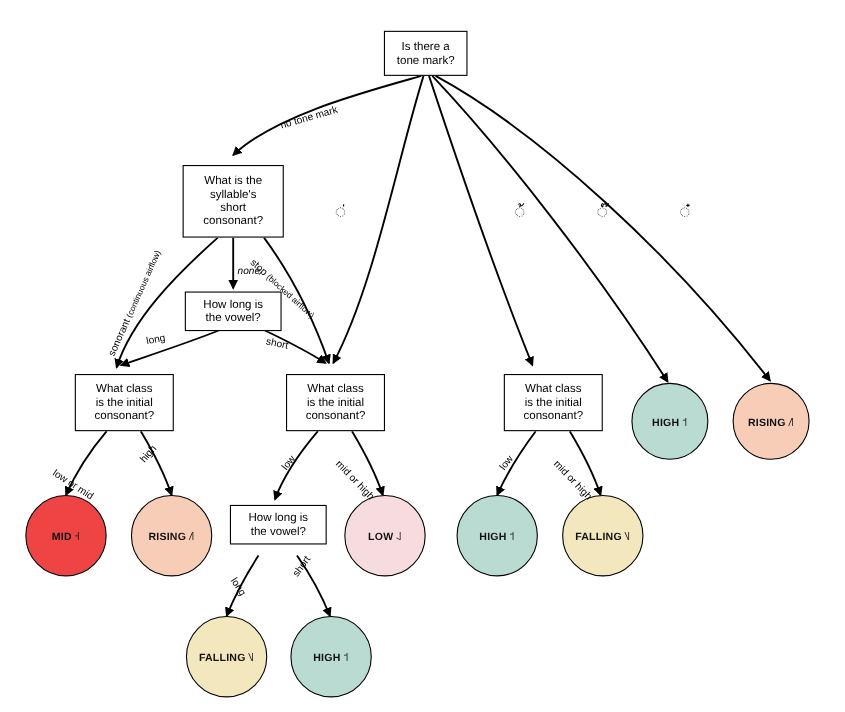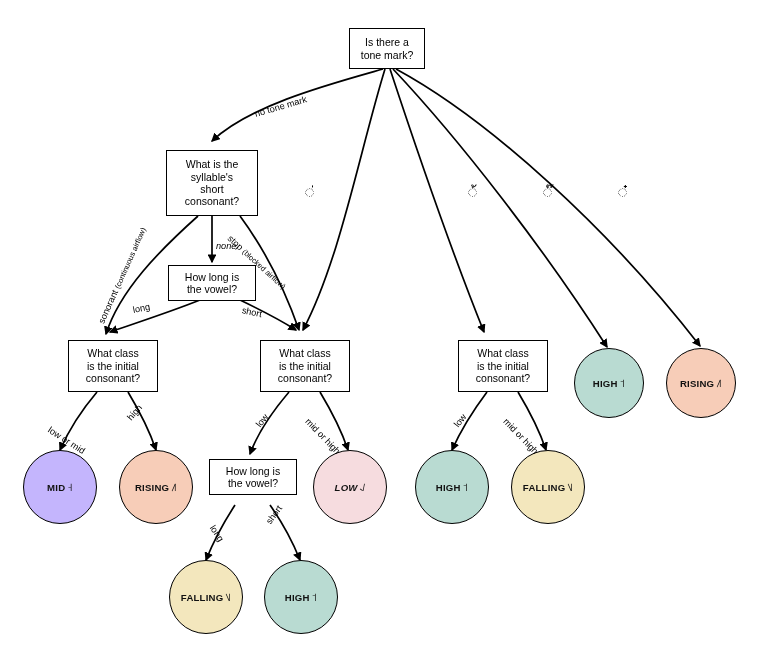--- a/index.html
+++ b/index.html
@@ -161,37 +161,37 @@
     </div>
   </div>
 
   <div class="node-box" style="left:209px; top:459px; width:88px; height:36px;">
     <div>
       <span>How long is</span><br>
       <span>the vowel?</span>
     </div>
   </div>
 
-  <div class="node-circle" style="left:23px; top:450px; width:74px; height:74px; background:#c4b5fd;">
+  <div class="node-circle" style="left:23px; top:450px; width:74px; height:74px; background:#ef4444;">
     <span><span>MID</span><span class="tone-letter">˧</span></span>
   </div>
 
   <div class="node-circle" style="left:119px; top:450px; width:74px; height:74px; background:#f7cdb8;">
     <span><span>RISING</span><span class="tone-letter">˩˥</span></span>
   </div>
 
   <div class="node-circle" style="left:169px; top:560px; width:74px; height:74px; background:#f3e7bd;">
     <span><span>FALLING</span><span class="tone-letter">˥˩</span></span>
   </div>
 
   <div class="node-circle" style="left:264px; top:560px; width:74px; height:74px; background:#b9dbd2;">
     <span><span>HIGH</span><span class="tone-letter">˦</span></span>
   </div>
 
-  <div class="node-circle" style="left:313px; top:450px; width:74px; height:74px; background:#f6dcdf;font-style:italic;">
+  <div class="node-circle" style="left:313px; top:450px; width:74px; height:74px; background:#f6dcdf;">
     <span><span>LOW</span><span class="tone-letter">˨˩</span></span>
   </div>
 
   <div class="node-circle" style="left:415px; top:450px; width:74px; height:74px; background:#b9dbd2;">
     <span><span>HIGH</span><span class="tone-letter">˦</span></span>
   </div>
 
   <div class="node-circle" style="left:511px; top:450px; width:74px; height:74px; background:#f3e7bd;">
     <span><span>FALLING</span><span class="tone-letter">˥˩</span></span>
   </div>

